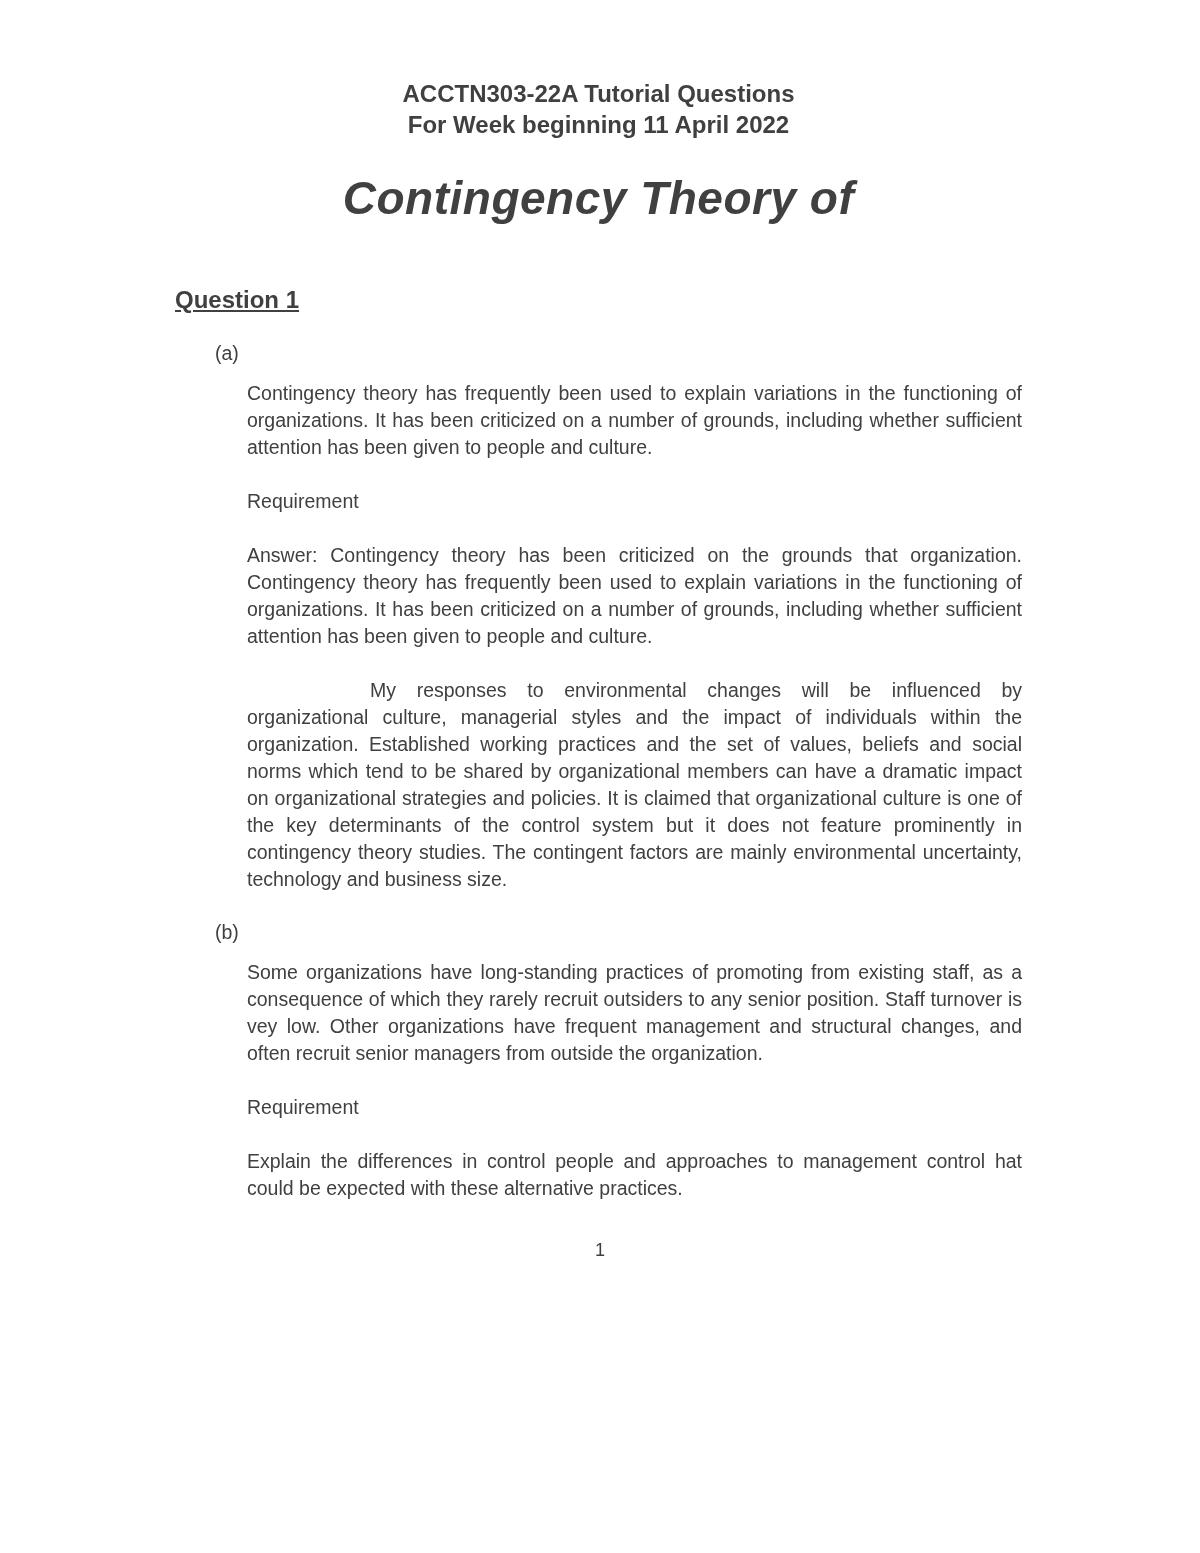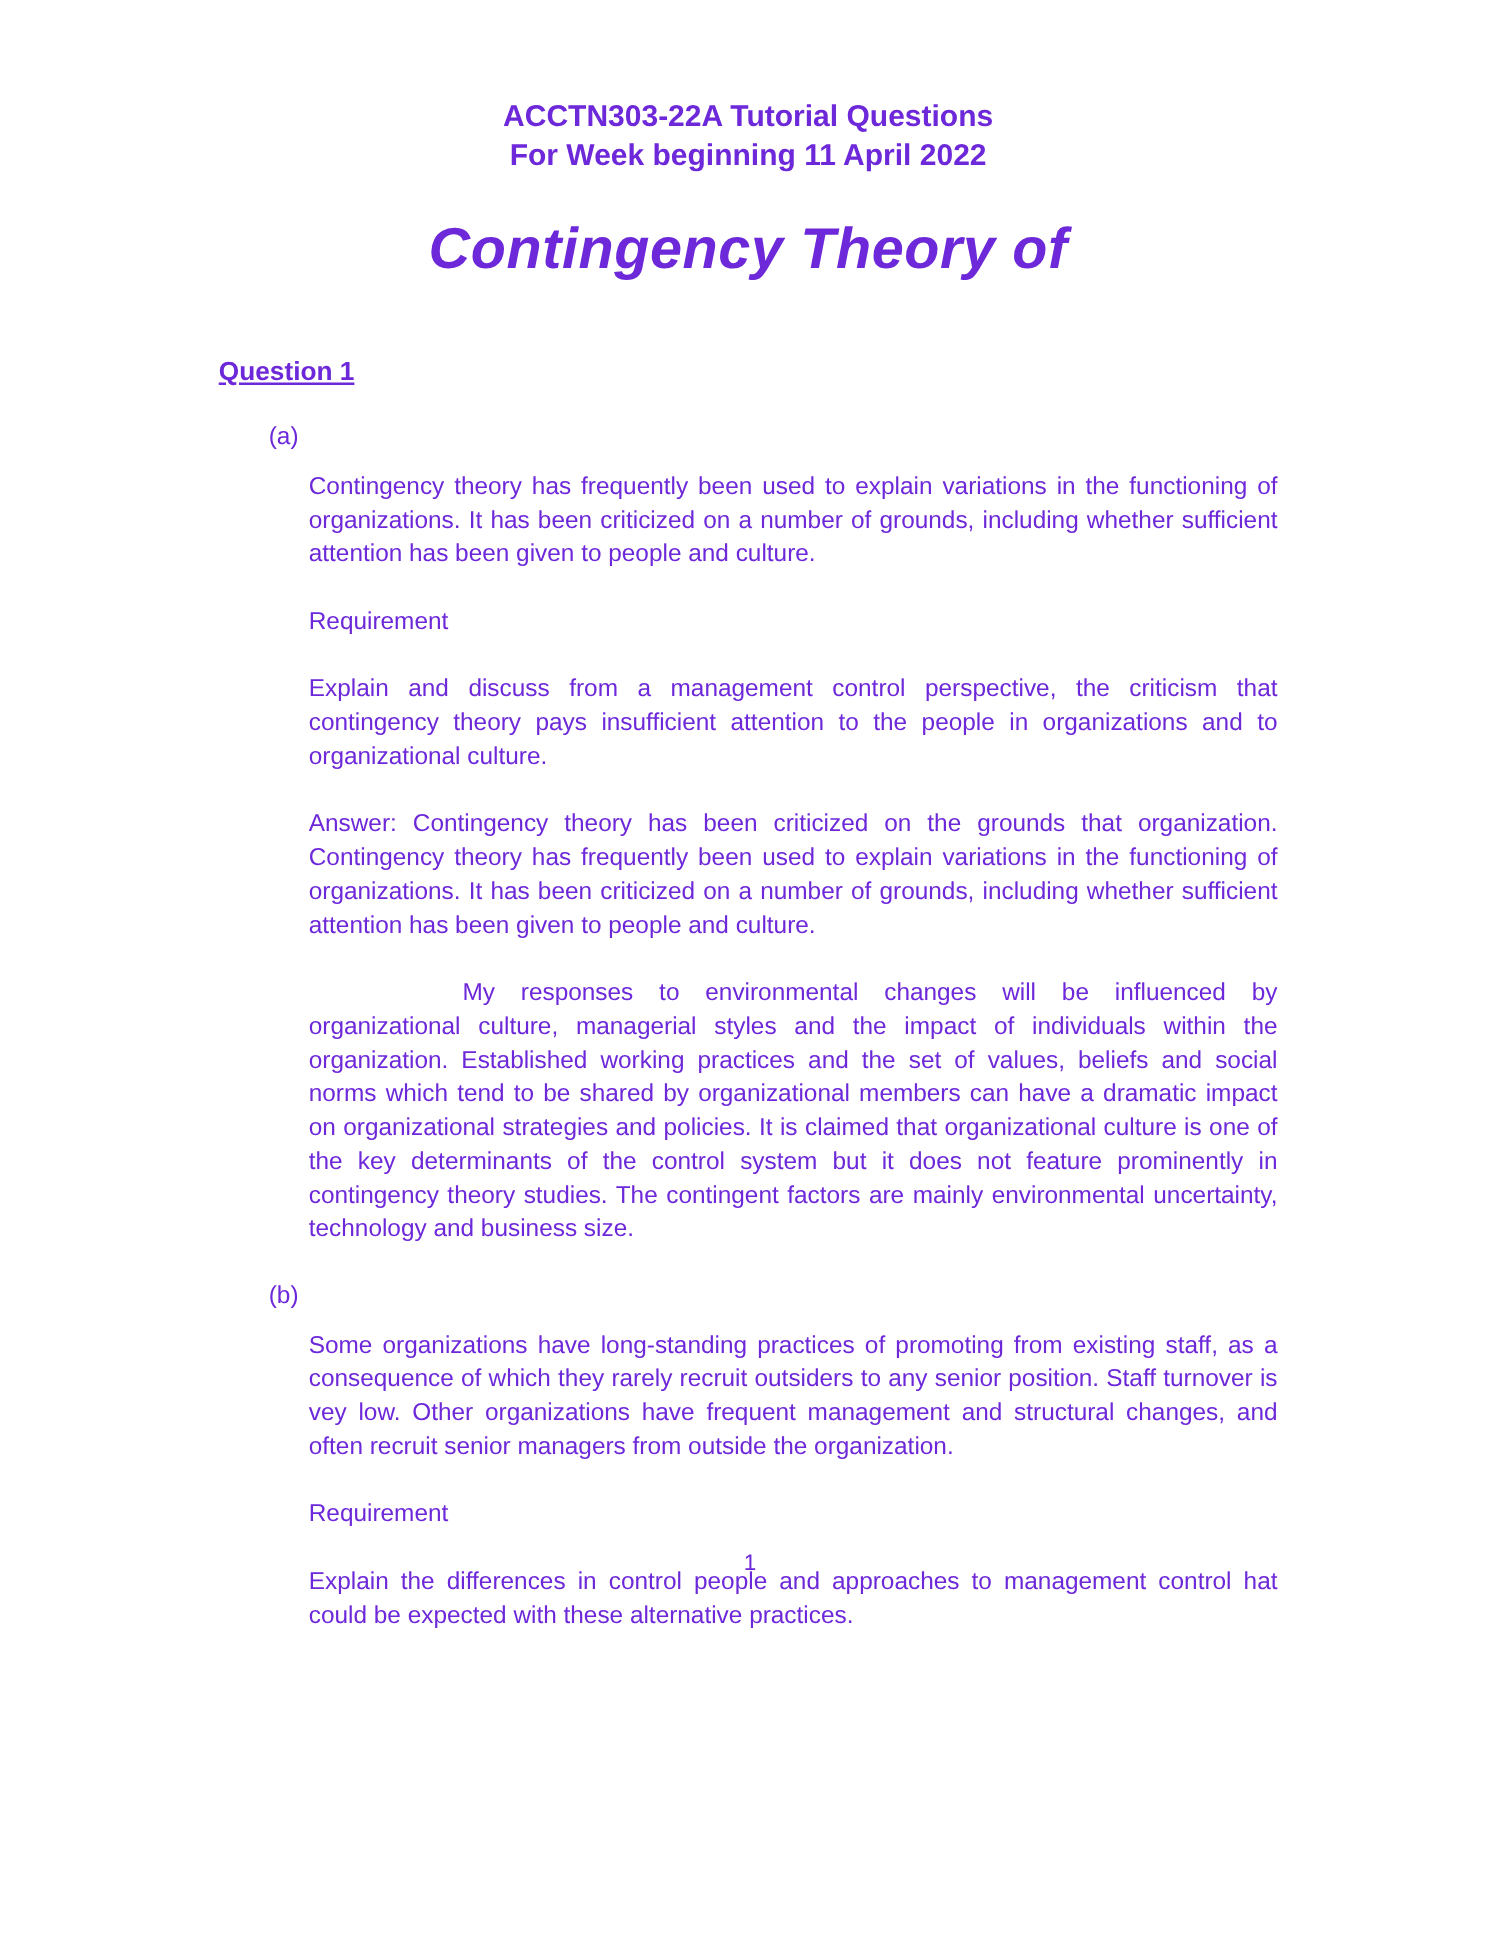--- a/index.html
+++ b/index.html
@@ -6,21 +6,21 @@
     margin: 0;
     padding: 0;
     background: #ffffff;
   }
   .page {
     position: relative;
     width: 1200px;
     height: 1303px;
     margin: 0 auto;
     background: #ffffff;
-    color: #6d28d9;
+    color: #404040;
     font-family: "Liberation Sans", "DejaVu Sans", sans-serif;
     box-sizing: border-box;
     padding: 78px 178px 0 175px;
     overflow: hidden;
   }
   .doc-header {
     text-align: center;
     font-weight: bold;
     font-size: 24px;
     line-height: 31px;
@@ -30,21 +30,21 @@
     text-align: center;
     font-weight: bold;
     font-size: 46px;
     line-height: 60px;
     letter-spacing: 0.5px;
     font-style: italic;
   }
   .q-heading {
     margin: 58px 0 0 0;
     font-weight: bold;
-    font-size: 21px;
+    font-size: 24px;
     text-decoration: underline;
   }
   .part {
     display: flex;
     margin: 26px 0 0 40px;
     align-items: flex-start;
   }
   .part-label {
     flex: 0 0 32px;
     font-size: 19.5px;
@@ -93,21 +93,20 @@
     <span>Contingency Theory of</span><br>
   </h1>
 
   <div class="q-heading">Question 1</div>
 
   <div class="part">
     <div class="part-label">(a)</div>
     <div class="part-body">
       <p>Contingency theory has frequently been used to explain variations in the functioning of organizations.  It has been criticized on a number of grounds, including whether sufficient attention has been given to people and culture.</p>
       <p class="underline-head">Requirement</p>
-      <p>Explain and discuss from a management control perspective, the criticism that contingency theory pays insufficient attention to the people in organizations and to organizational culture.</p>
       <p>Answer: Contingency theory has been criticized on the grounds that organization. Contingency theory has frequently been used to explain variations in the functioning of organizations. It has been criticized on a number of grounds, including whether sufficient attention has been given to people and culture.</p>
       <p class="indent-first">My responses to environmental changes will be influenced by organizational culture, managerial styles and the impact of individuals within the organization. Established working practices and the set of values, beliefs and social norms which tend to be shared by organizational members can have a dramatic impact on organizational strategies and policies. It is claimed that organizational culture is one of the key determinants of the control system but it does not feature prominently in contingency theory studies. The contingent factors are mainly environmental uncertainty, technology and business size.</p>
     </div>
   </div>
 
   <div class="part">
     <div class="part-label">(b)</div>
     <div class="part-body">
       <p>Some organizations have long-standing practices of promoting from existing staff, as a consequence of which they rarely recruit outsiders to any senior position.  Staff turnover is vey low.  Other organizations have frequent management and structural changes, and often recruit senior managers from outside the organization.</p>
       <p class="underline-head">Requirement</p>

